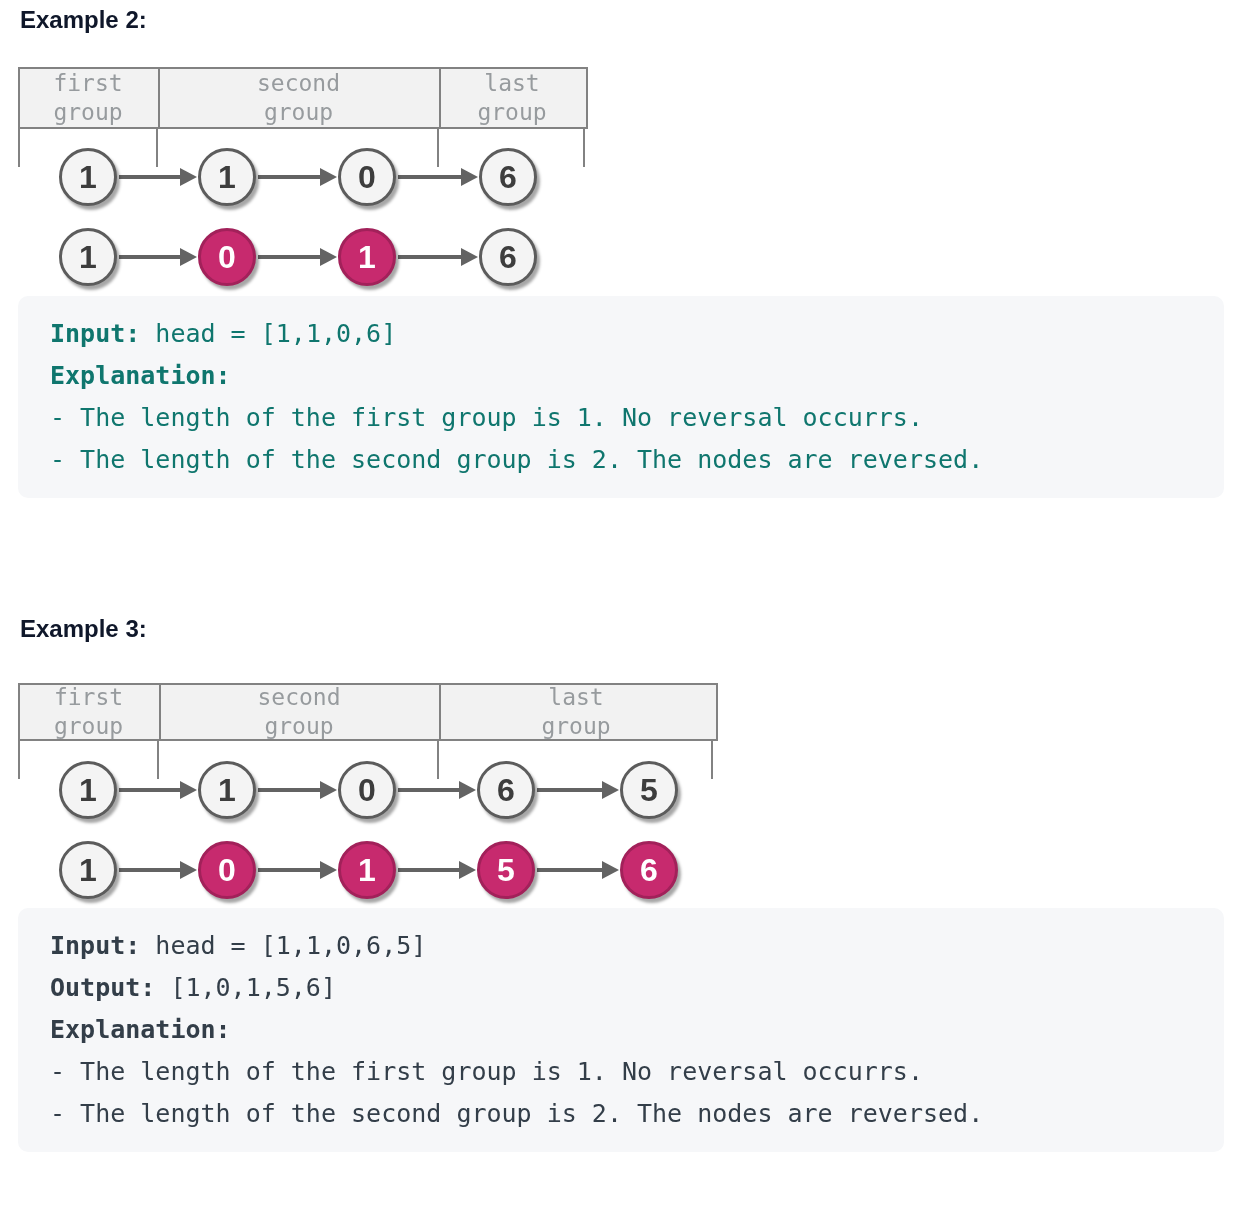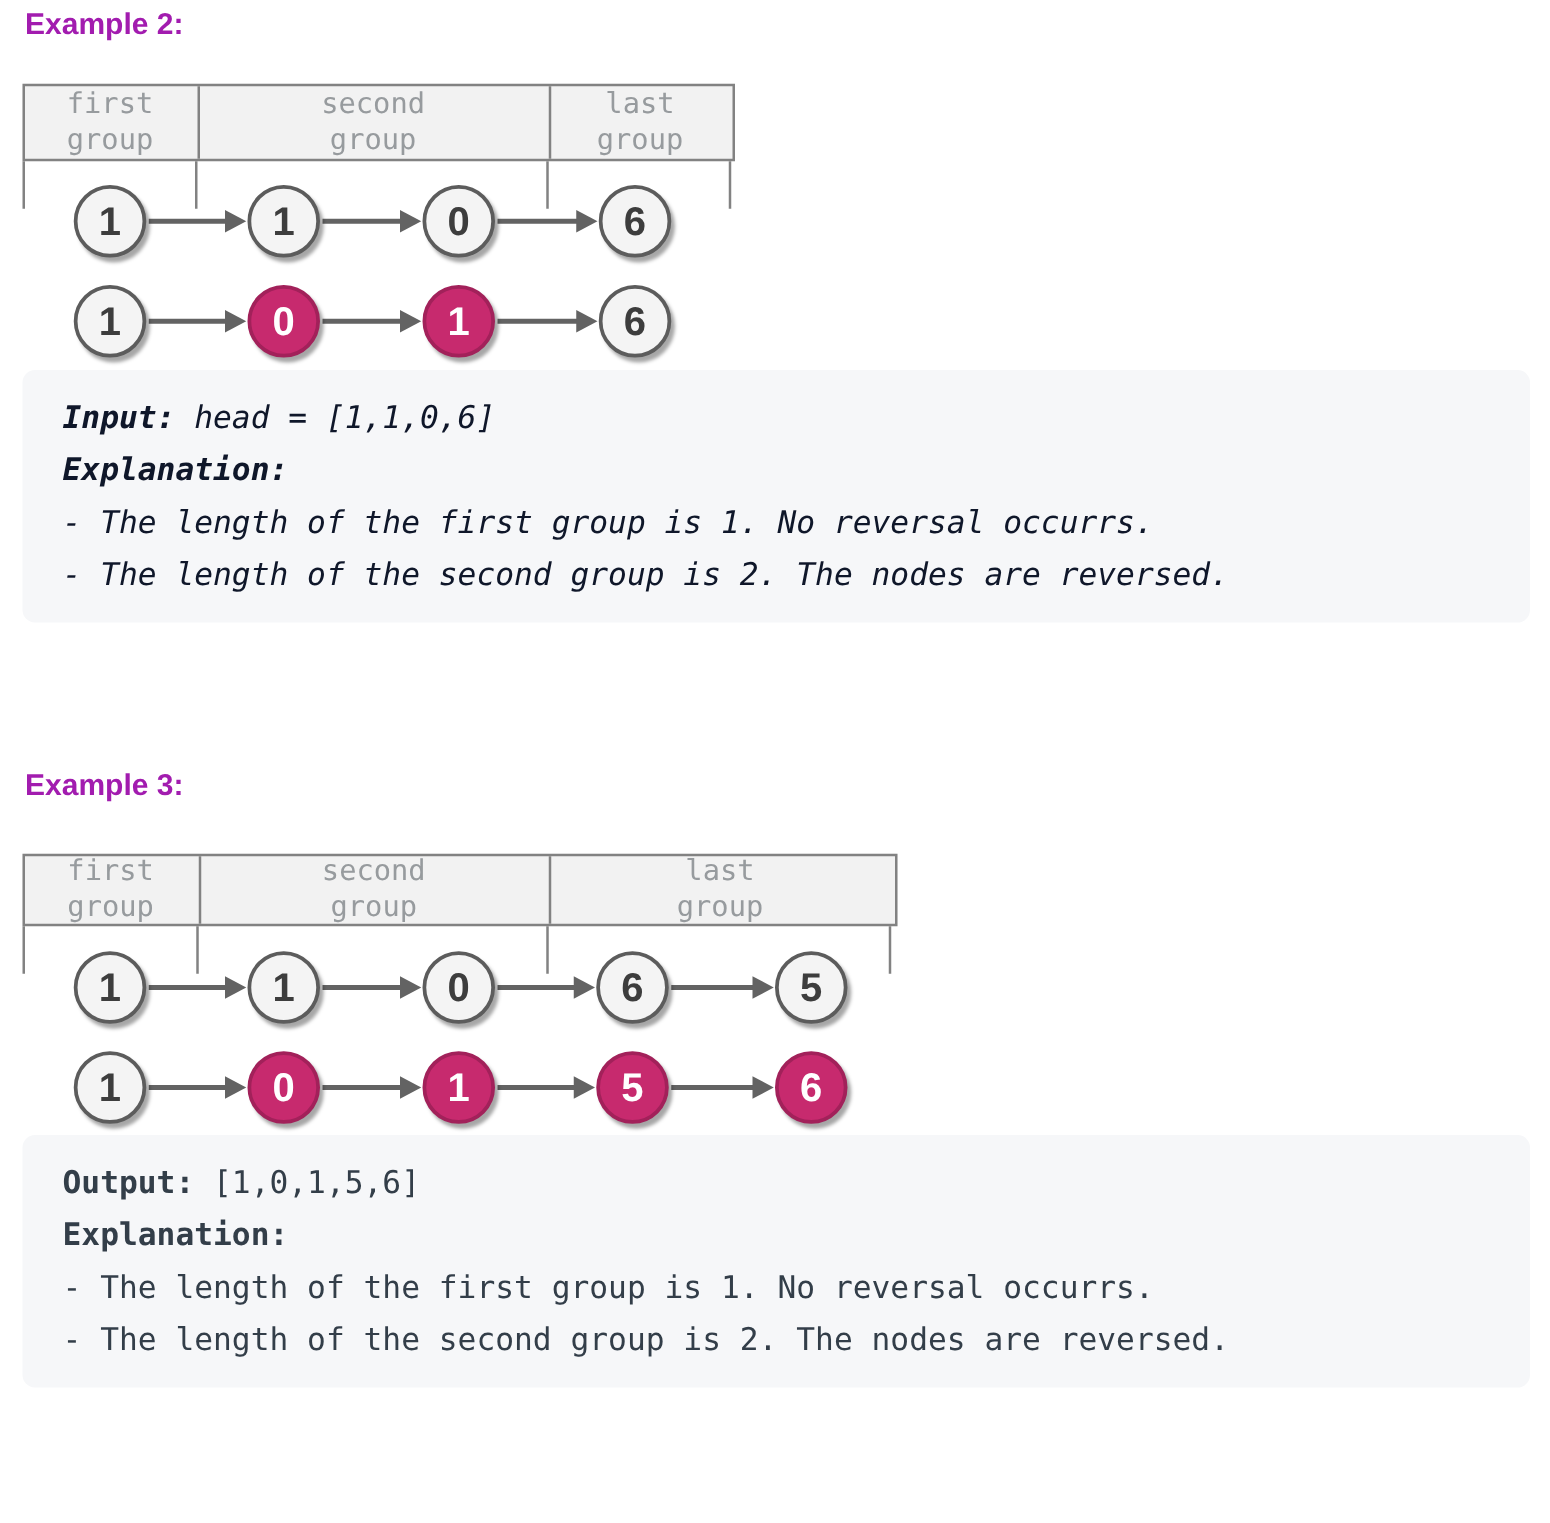--- a/index.html
+++ b/index.html
@@ -10,21 +10,21 @@
     background: #ffffff;
     overflow: hidden;
     font-family: "Liberation Sans", sans-serif;
   }
   .example-heading {
     position: absolute;
     left: 20px;
     margin: 0;
     font-size: 24px;
     font-weight: 700;
-    color: #a21caf;
+    color: #0f172a;
     font-family: "Liberation Sans", sans-serif;
   }
   
   .diagram { position: absolute; }
   .dg-header {
     position: absolute;
     left: 0; top: 0;
     background: #f2f2f2;
     border: 2px solid #828282;
     box-sizing: border-box;
@@ -143,21 +143,21 @@
       <div class="arrow-line" style="left: 240px; top: 188px; width: 64px; background: rgb(99, 99, 99);"></div>
       <div class="arrow-head" style="left: 302px; top: 181px; border-left-color: rgb(99, 99, 99);"></div>
       <div class="arrow-line" style="left: 380px; top: 188px; width: 65px; background: rgb(99, 99, 99);"></div>
       <div class="arrow-head" style="left: 443px; top: 181px; border-left-color: rgb(99, 99, 99);"></div>
       <div class="node" style="left: 41px; top: 161px; background: rgb(244, 244, 244); border-color: rgb(92, 92, 92); color: rgb(61, 61, 61);">1</div>
       <div class="node" style="left: 180px; top: 161px; background: rgb(199, 42, 110); border-color: rgb(162, 33, 90); color: rgb(255, 255, 255);">0</div>
       <div class="node" style="left: 320px; top: 161px; background: rgb(199, 42, 110); border-color: rgb(162, 33, 90); color: rgb(255, 255, 255);">1</div>
       <div class="node" style="left: 461px; top: 161px; background: rgb(244, 244, 244); border-color: rgb(92, 92, 92); color: rgb(61, 61, 61);">6</div>
     </div>
 
-  <div class="io-block" id="block-0" style="top: 296px; background: rgb(246, 247, 249); color: #0f172a; font-style: italic;">
+  <div class="io-block" id="block-0" style="top: 296px; background: rgb(246, 247, 249); color: #0f766e;">
       <div class="io-line"><span class="io-bold">Input:</span><span> head = [1,1,0,6]</span></div>
       <div class="io-line"><span class="io-bold">Explanation:</span><span></span></div>
       <div class="io-line"><span>- The length of the first group is 1. No reversal occurrs.</span></div>
       <div class="io-line"><span>- The length of the second group is 2. The nodes are reversed.</span></div>
     </div>
 
   <h3 class="example-heading" id="heading-1" style="top: 615px; text-align: center;">Example 3:</h3>
 
   <div class="diagram" id="diagram-1" style="left: 18px; top: 683px; width: 700px; height: 224px;">
       <div class="dg-header" style="width: 700px; height: 58px; background: rgb(242, 242, 242); border-color: rgb(130, 130, 130);">
@@ -202,19 +202,20 @@
       <div class="arrow-line" style="left: 519px; top: 185px; width: 67px; background: rgb(99, 99, 99);"></div>
       <div class="arrow-head" style="left: 584px; top: 178px; border-left-color: rgb(99, 99, 99);"></div>
       <div class="node" style="left: 41px; top: 158px; background: rgb(244, 244, 244); border-color: rgb(92, 92, 92); color: rgb(61, 61, 61);">1</div>
       <div class="node" style="left: 180px; top: 158px; background: rgb(199, 42, 110); border-color: rgb(162, 33, 90); color: rgb(255, 255, 255);">0</div>
       <div class="node" style="left: 320px; top: 158px; background: rgb(199, 42, 110); border-color: rgb(162, 33, 90); color: rgb(255, 255, 255);">1</div>
       <div class="node" style="left: 459px; top: 158px; background: rgb(199, 42, 110); border-color: rgb(162, 33, 90); color: rgb(255, 255, 255);">5</div>
       <div class="node" style="left: 602px; top: 158px; background: rgb(199, 42, 110); border-color: rgb(162, 33, 90); color: rgb(255, 255, 255);">6</div>
     </div>
 
   <div class="io-block" id="block-1" style="top: 908px; background: rgb(246, 247, 249); color: rgb(51, 62, 73);">
+      <div class="io-line"><span class="io-bold">Input:</span><span> head = [1,1,0,6,5]</span></div>
       <div class="io-line"><span class="io-bold">Output:</span><span> [1,0,1,5,6]</span></div>
       <div class="io-line"><span class="io-bold">Explanation:</span><span></span></div>
       <div class="io-line"><span>- The length of the first group is 1. No reversal occurrs.</span></div>
       <div class="io-line"><span>- The length of the second group is 2. The nodes are reversed.</span></div>
     </div>
 
 </div>
 
 </body></html>

